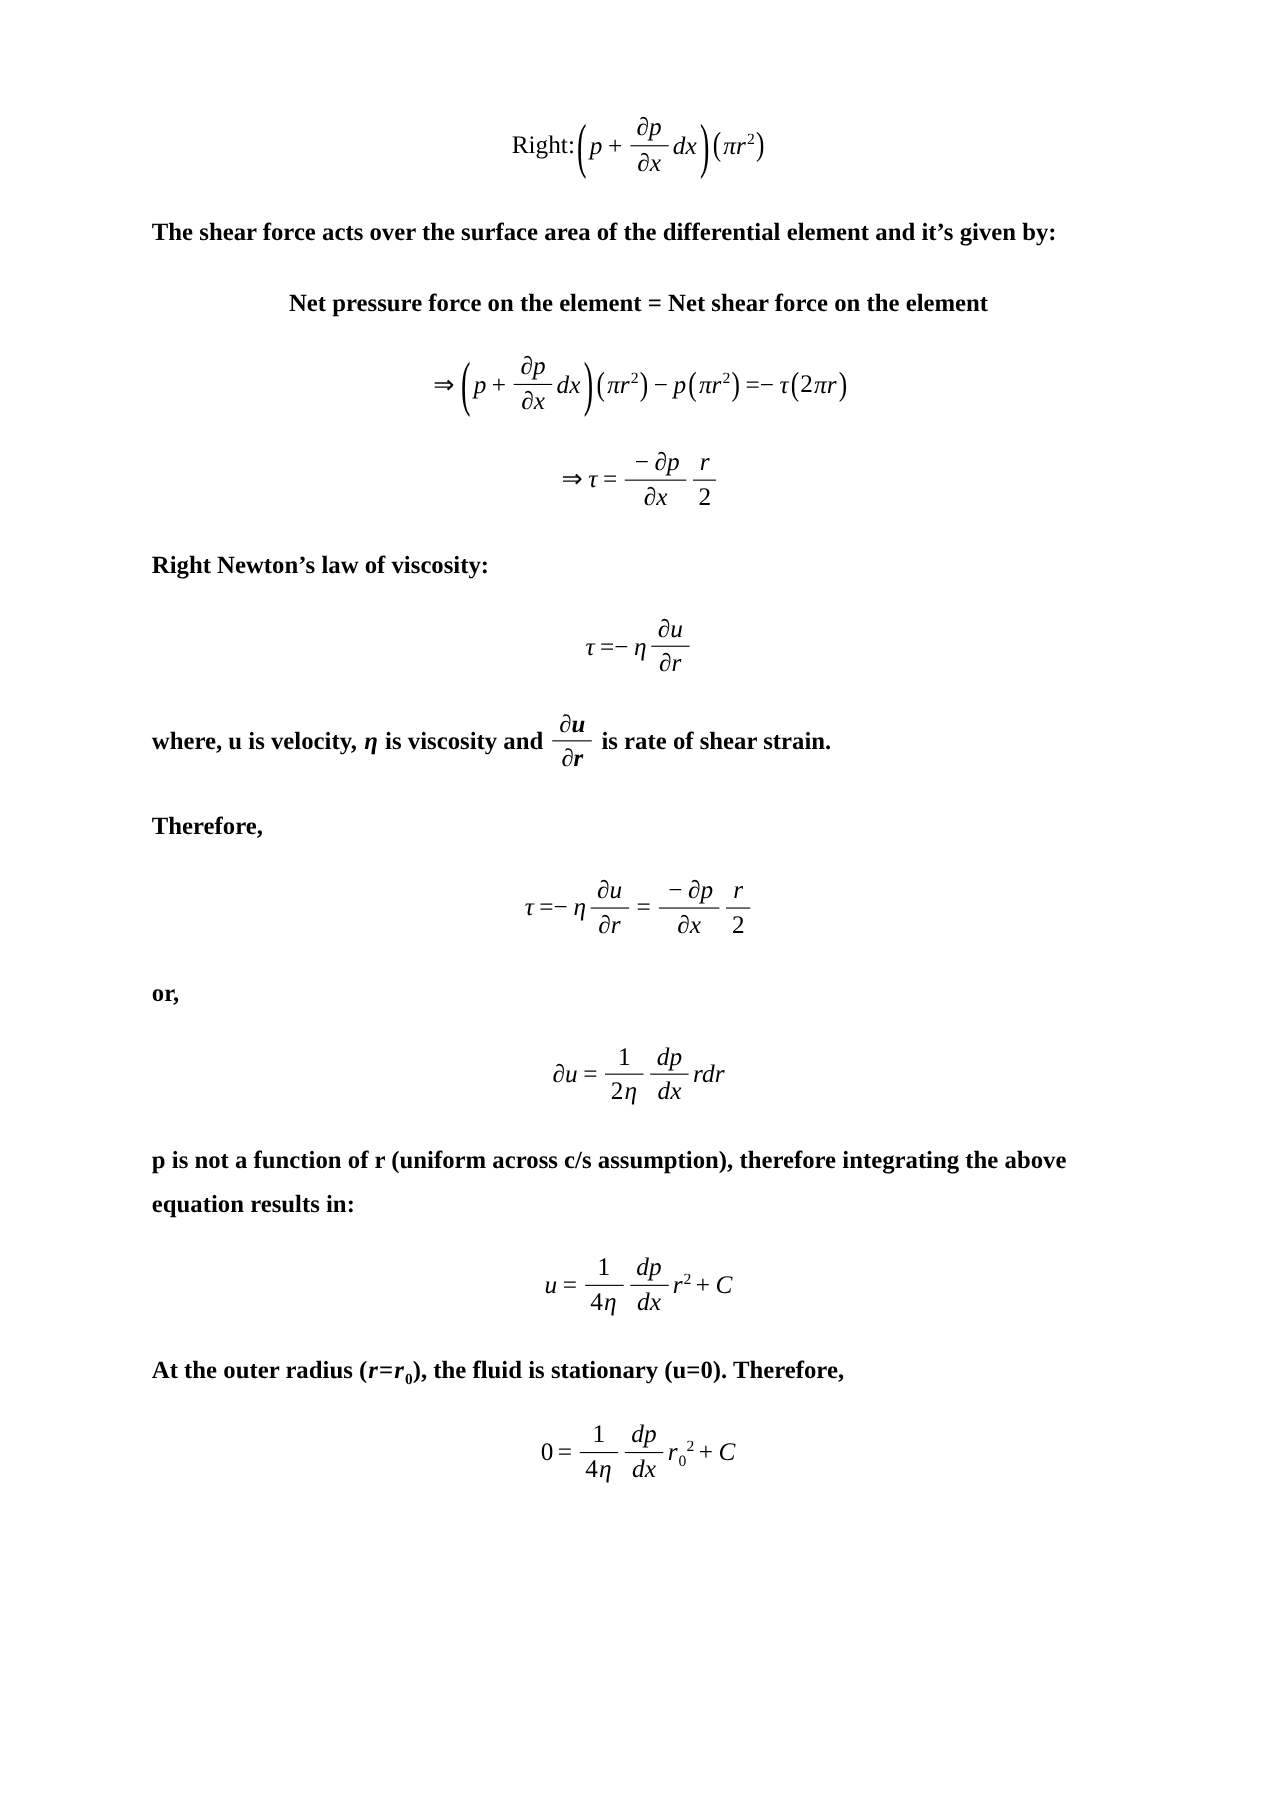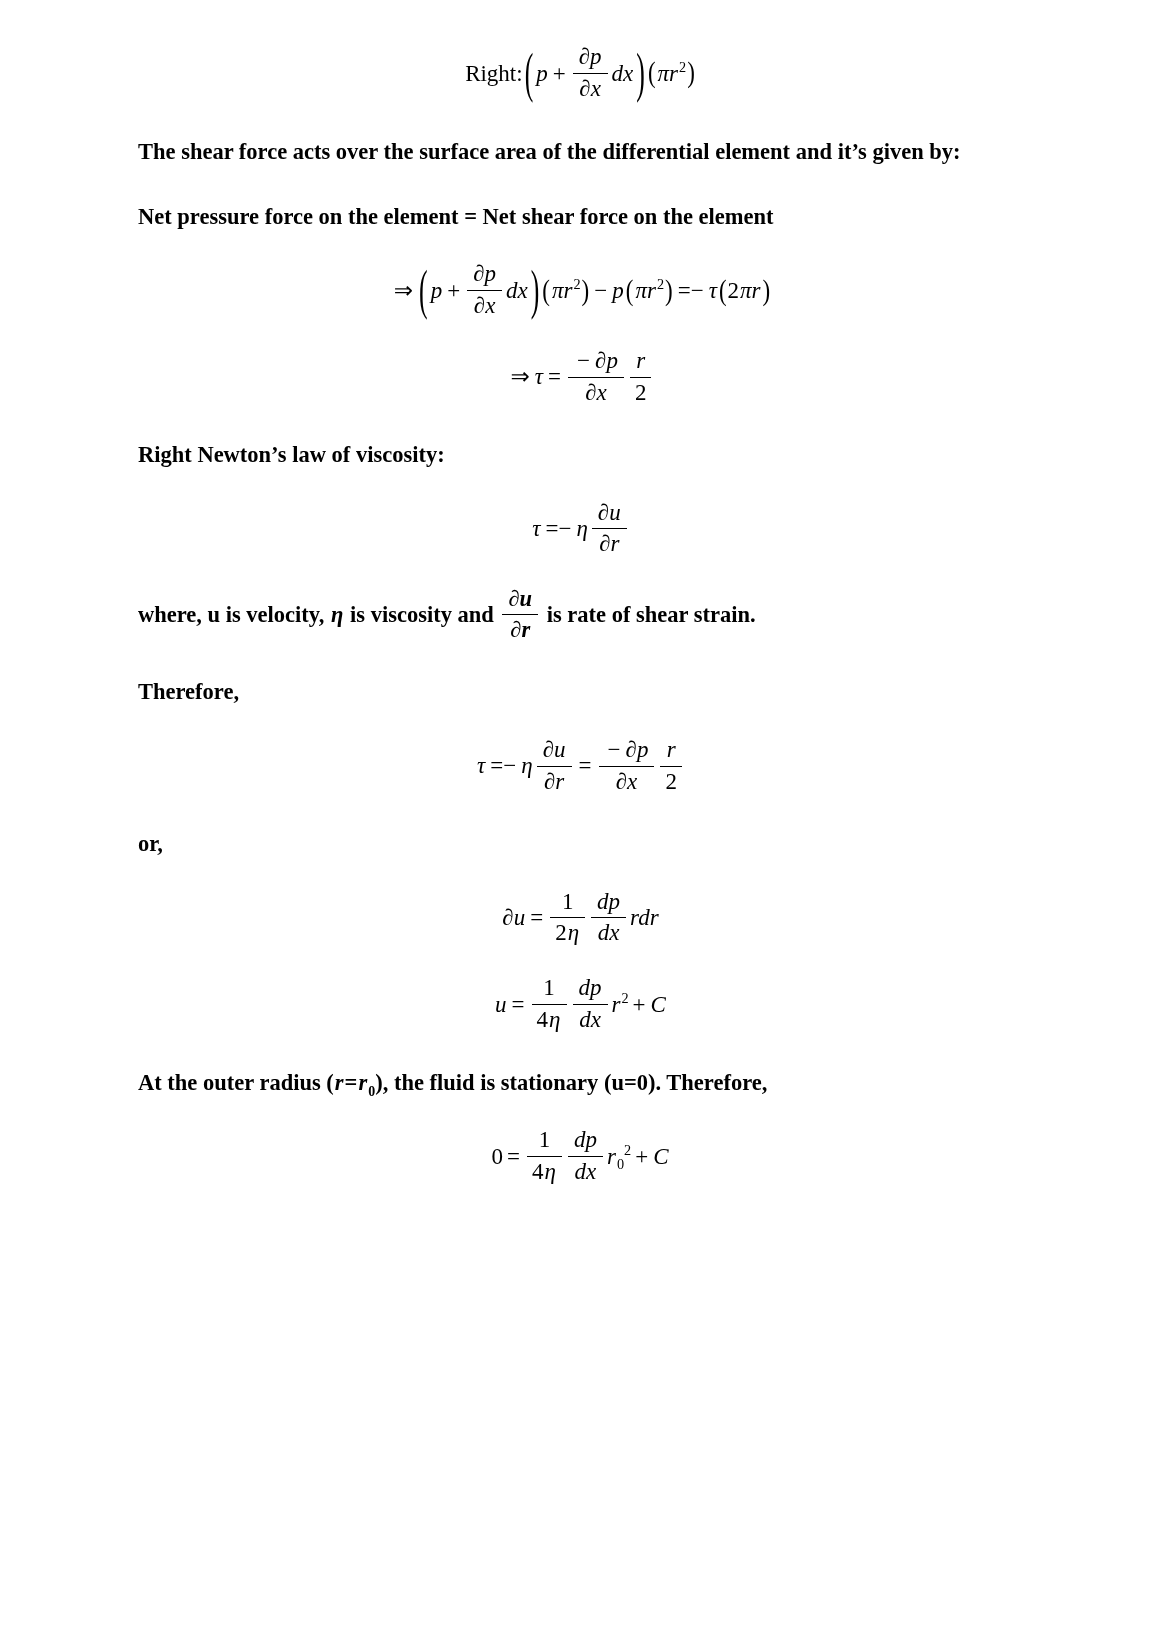--- a/index.html
+++ b/index.html
@@ -4,34 +4,35 @@
 <style>
   html, body {
     margin: 0;
     padding: 0;
     background: #ffffff;
   }
   .page {
     width: 1158px;
     height: 1638px;
     box-sizing: border-box;
-    padding: 45px 135px 40px 138px;
+    padding: 104px 135px 40px 138px;
     background: #ffffff;
     color: #000000;
     font-family: "Liberation Serif", serif;
     font-size: 22.5px;
     overflow: hidden;
   }
   .para {
     margin: 0 0 26px 0;
     line-height: 1.75;
     text-align: left;
     font-weight: bold;
   }
   .para.center {
+    text-align: center;
   }
   .eq {
     margin: 0 0 26px 0;
     text-align: center;
     line-height: 1.3;
     font-size: 23px;
     white-space: nowrap;
   }
   
   .tok-var { font-style: italic; padding: 0 1px; }
@@ -98,20 +99,21 @@
   <p class="para"><span class="tok-txt">where, u is velocity, </span><span class="tok-var">η</span><span class="tok-txt"> is viscosity and </span><span class="frac"><span class="num"><span class="tok-var">∂u</span></span><span class="den"><span class="tok-var">∂r</span></span></span><span class="tok-txt"> is rate of shear strain.</span></p>
 
   <p class="para">Therefore,</p>
 
   <div class="eq"><span class="tok-var">τ</span><span class="tok-op">=−</span><span class="tok-var">η</span><span class="frac"><span class="num"><span class="tok-var">∂u</span></span><span class="den"><span class="tok-var">∂r</span></span></span><span class="tok-op">=</span><span class="frac"><span class="num"><span class="tok-op">−</span><span class="tok-var">∂p</span></span><span class="den"><span class="tok-var">∂x</span></span></span><span class="frac"><span class="num"><span class="tok-var">r</span></span><span class="den"><span class="tok-txt">2</span></span></span></div>
 
   <p class="para">or,</p>
 
   <div class="eq"><span class="tok-var">∂u</span><span class="tok-op">=</span><span class="frac"><span class="num"><span class="tok-txt">1</span></span><span class="den"><span class="tok-txt">2</span><span class="tok-var">η</span></span></span><span class="frac"><span class="num"><span class="tok-var">dp</span></span><span class="den"><span class="tok-var">dx</span></span></span><span class="tok-var">rdr</span></div>
 
+  <p class="para">p is not a function of r (uniform across c/s assumption), therefore integrating the above equation results in:</p>
 
   <div class="eq"><span class="tok-var">u</span><span class="tok-op">=</span><span class="frac"><span class="num"><span class="tok-txt">1</span></span><span class="den"><span class="tok-txt">4</span><span class="tok-var">η</span></span></span><span class="frac"><span class="num"><span class="tok-var">dp</span></span><span class="den"><span class="tok-var">dx</span></span></span><span class="tok-var">r</span><sup>2</sup><span class="tok-op">+</span><span class="tok-var">C</span></div>
 
   <p class="para"><span class="tok-txt">At the outer radius (</span><span class="tok-var">r</span><span class="tok-txt">=</span><span class="tok-var">r</span><sub>0</sub><span class="tok-txt">), the fluid is stationary (u=0). Therefore,</span></p>
 
   <div class="eq"><span class="tok-txt">0</span><span class="tok-op">=</span><span class="frac"><span class="num"><span class="tok-txt">1</span></span><span class="den"><span class="tok-txt">4</span><span class="tok-var">η</span></span></span><span class="frac"><span class="num"><span class="tok-var">dp</span></span><span class="den"><span class="tok-var">dx</span></span></span><span class="tok-var">r</span><sub>0</sub><sup>2</sup><span class="tok-op">+</span><span class="tok-var">C</span></div>
 
 </div>
 
 </body></html>

